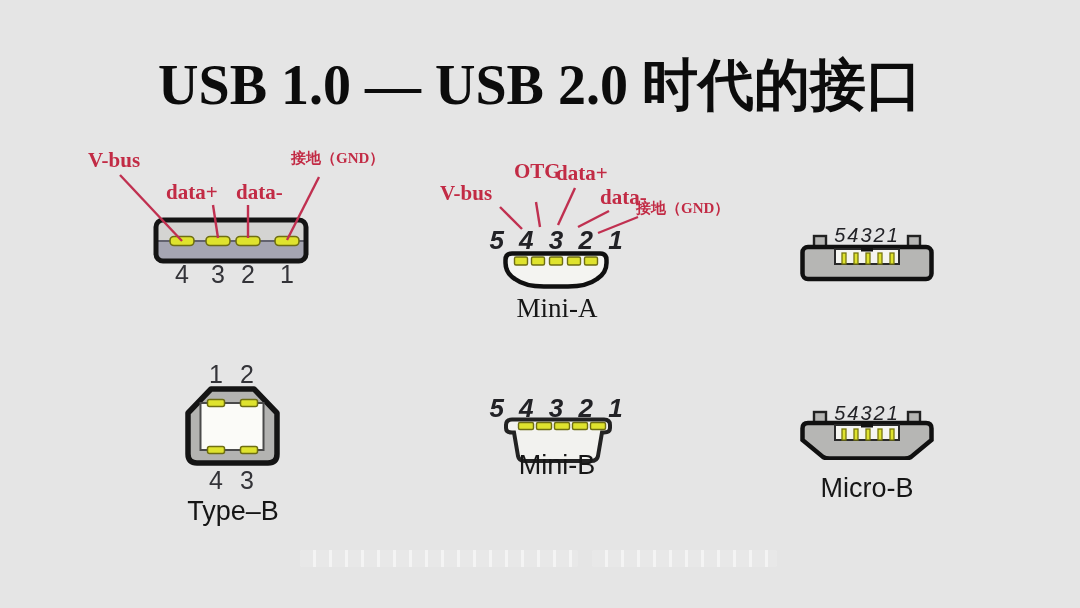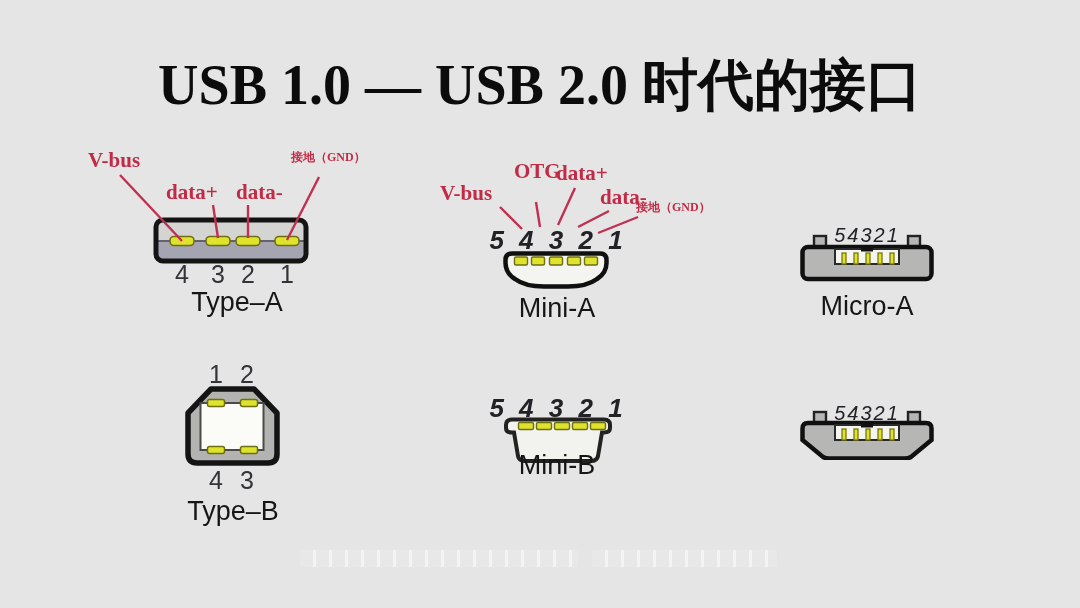--- a/index.html
+++ b/index.html
@@ -12,21 +12,21 @@
     font-family:"Liberation Serif","DejaVu Serif",serif;font-weight:700;
     font-size:56px;color:#0c0c0c;white-space:nowrap;
   }
   .group{position:absolute;}
   .conn{position:absolute;z-index:2;}
   .leads{position:absolute;inset:0;z-index:3;pointer-events:none;}
   .ann{
     position:absolute;z-index:4;color:#c22b45;white-space:nowrap;
     font-family:"Liberation Serif","DejaVu Serif",serif;font-weight:700;font-size:21px;
   }
-  .ann.cjk{font-size:12px;}
+  .ann.cjk{font-size:15px;}
   .pin-num{
     position:absolute;transform:translateX(-50%);z-index:4;
     font-size:25px;color:#333338;white-space:nowrap;
   }
   .pin-row{
     position:absolute;transform:translateX(-50%);z-index:4;
     font-size:26px;font-weight:600;color:#222226;letter-spacing:4px;white-space:nowrap;font-style:italic;
   }
   .pin-row.tight{font-size:20px;letter-spacing:2px;font-weight:500;}
   .conn-label{
@@ -70,21 +70,20 @@
       <line x1="153" y1="60" x2="158" y2="93" stroke="#c03050" stroke-width="2.4"></line>
       <line x1="188" y1="60" x2="188" y2="93" stroke="#c03050" stroke-width="2.4"></line>
       <line x1="259" y1="32" x2="227" y2="95" stroke="#c03050" stroke-width="2.4"></line>
     </svg>
 
     <span class="pin-num" style="left:122px;top:115px;">4</span>
     <span class="pin-num" style="left:158px;top:115px;">3</span>
     <span class="pin-num" style="left:188px;top:115px;">2</span>
     <span class="pin-num" style="left:227px;top:115px;">1</span>
 
-    <span class="conn-label" style="left:177px;top:142px;">Type–A</span>
   </section>
 
   <section class="group" style="left:430px;top:155px;width:330px;height:175px;">
     <span class="ann" style="left:10px;top:26px;">V-bus</span>
     <span class="ann" style="left:84px;top:4px;">OTG</span>
     <span class="ann" style="left:126px;top:6px;">data+</span>
     <span class="ann" style="left:170px;top:30px;">data-</span>
     <span class="ann cjk" style="left:206px;top:44px;">接地（GND）</span>
 
     <svg class="leads" width="330" height="175" viewBox="0 0 330 175">
@@ -101,42 +100,41 @@
       <path d="M9 2.5 H97 Q103.5 2.5 103.5 9 V12 Q103.5 22 94 28 Q84 35.5 65 35.5 H41 Q22 35.5 12 28 Q2.5 22 2.5 12 V9 Q2.5 2.5 9 2.5 Z" fill="#f4f4f1" stroke="#101010" stroke-width="4.5"></path>
       <g>
         <rect x="11.5" y="6" width="13" height="8" rx="1.5" fill="#dfe32e" stroke="#6e6e12" stroke-width="1.4"></rect>
         <rect x="28.5" y="6" width="13" height="8" rx="1.5" fill="#dfe32e" stroke="#6e6e12" stroke-width="1.4"></rect>
         <rect x="46.5" y="6" width="13" height="8" rx="1.5" fill="#dfe32e" stroke="#6e6e12" stroke-width="1.4"></rect>
         <rect x="64.5" y="6" width="13" height="8" rx="1.5" fill="#dfe32e" stroke="#6e6e12" stroke-width="1.4"></rect>
         <rect x="81.5" y="6" width="13" height="8" rx="1.5" fill="#dfe32e" stroke="#6e6e12" stroke-width="1.4"></rect>
       </g>
     </svg>
 
-    <span class="conn-label" style="left:127px;top:138px;">Mini-A</span>
+    <span class="conn-label" style="left:127px;top:138px;font-family:Liberation Serif, serif;">Mini-A</span>
   </section>
 
   <section class="group" style="left:795px;top:222px;width:150px;height:105px;">
     <span class="pin-row tight" style="left:72px;top:2px;">54321</span>
 
     <svg class="conn" style="left:5px;top:12px;" width="134" height="48" viewBox="0 0 134 48">
       <rect x="14" y="2" width="12" height="13" fill="#b6b6b4" stroke="#222" stroke-width="2.4"></rect>
       <rect x="108" y="2" width="12" height="13" fill="#b6b6b4" stroke="#222" stroke-width="2.4"></rect>
       <rect x="2.5" y="13" width="129" height="32" rx="5.5" fill="#b6b6b4" stroke="#101010" stroke-width="4.5"></rect>
       <rect x="35" y="15" width="64" height="15" fill="#f5f5f1" stroke="#2a2a2a" stroke-width="2"></rect>
       <rect x="61" y="13" width="12" height="4.5" fill="#111"></rect>
       <g>
         <rect x="42" y="19" width="4" height="11" fill="#dfe32e" stroke="#77770f" stroke-width="1.3"></rect>
         <rect x="54" y="19" width="4" height="11" fill="#dfe32e" stroke="#77770f" stroke-width="1.3"></rect>
         <rect x="66" y="19" width="4" height="11" fill="#dfe32e" stroke="#77770f" stroke-width="1.3"></rect>
         <rect x="78" y="19" width="4" height="11" fill="#dfe32e" stroke="#77770f" stroke-width="1.3"></rect>
         <rect x="90" y="19" width="4" height="11" fill="#dfe32e" stroke="#77770f" stroke-width="1.3"></rect>
       </g>
     </svg>
 
-    <span class="conn-label" style="left:72px;top:69px;">Micro-A</span>
   </section>
 
   <section class="group" style="left:160px;top:358px;width:160px;height:180px;">
     <span class="pin-num" style="left:56px;top:2px;">1</span>
     <span class="pin-num" style="left:87px;top:2px;">2</span>
 
     <svg class="conn" style="left:25px;top:28px;" width="95" height="80" viewBox="0 0 95 80">
       <path d="M26 3 H69 L92 27 V68 Q92 77 83 77 H12 Q3 77 3 68 V27 Z" fill="#b3b3b1" stroke="#141414" stroke-width="5.5" stroke-linejoin="round"></path>
       <rect x="15.5" y="17" width="63" height="47" fill="#fbfbf8" stroke="#4a4a4a" stroke-width="2"></rect>
       <g>
@@ -181,20 +179,21 @@
       <rect x="61" y="13" width="12" height="4.5" fill="#111"></rect>
       <g>
         <rect x="42" y="19" width="4" height="11" fill="#dfe32e" stroke="#77770f" stroke-width="1.3"></rect>
         <rect x="54" y="19" width="4" height="11" fill="#dfe32e" stroke="#77770f" stroke-width="1.3"></rect>
         <rect x="66" y="19" width="4" height="11" fill="#dfe32e" stroke="#77770f" stroke-width="1.3"></rect>
         <rect x="78" y="19" width="4" height="11" fill="#dfe32e" stroke="#77770f" stroke-width="1.3"></rect>
         <rect x="90" y="19" width="4" height="11" fill="#dfe32e" stroke="#77770f" stroke-width="1.3"></rect>
       </g>
     </svg>
 
+    <span class="conn-label" style="left:72px;top:73px;">Micro-B</span>
   </section>
 
   <div class="watermark">
     <div class="wm-block" style="width:278px;"></div>
     <div class="wm-block" style="width:185px;"></div>
   </div>
 
 </div>
 
 </body></html>

